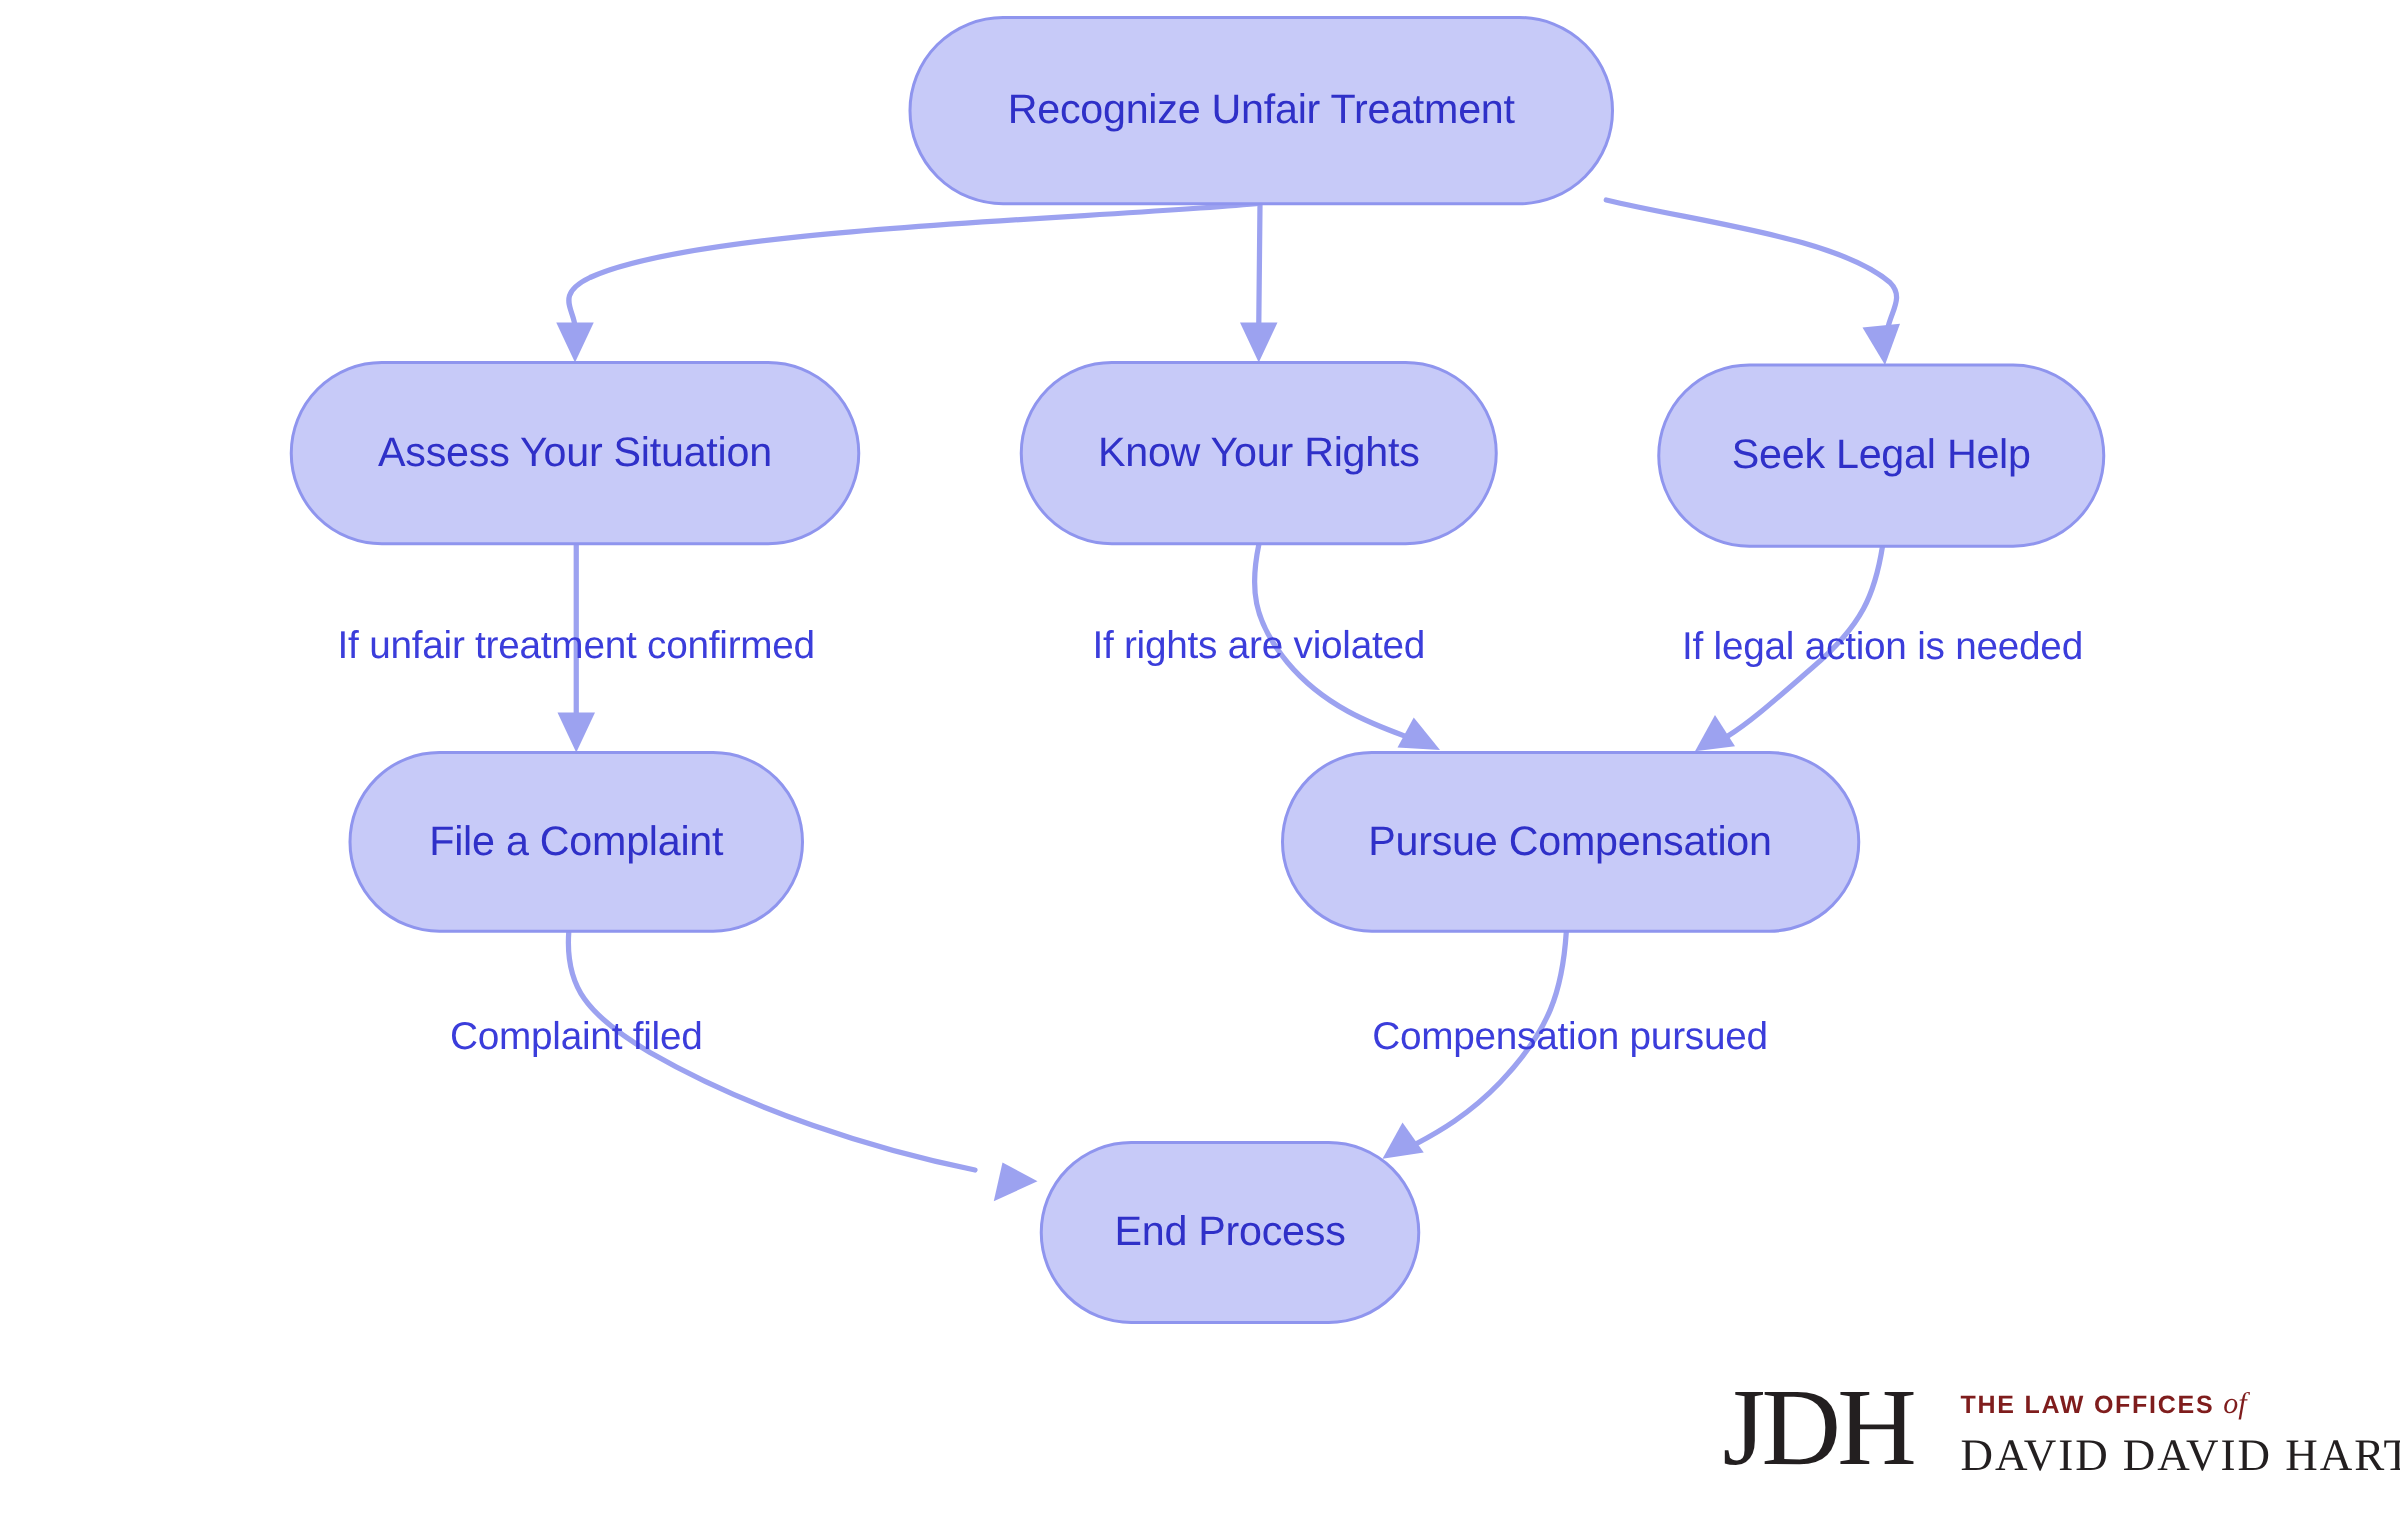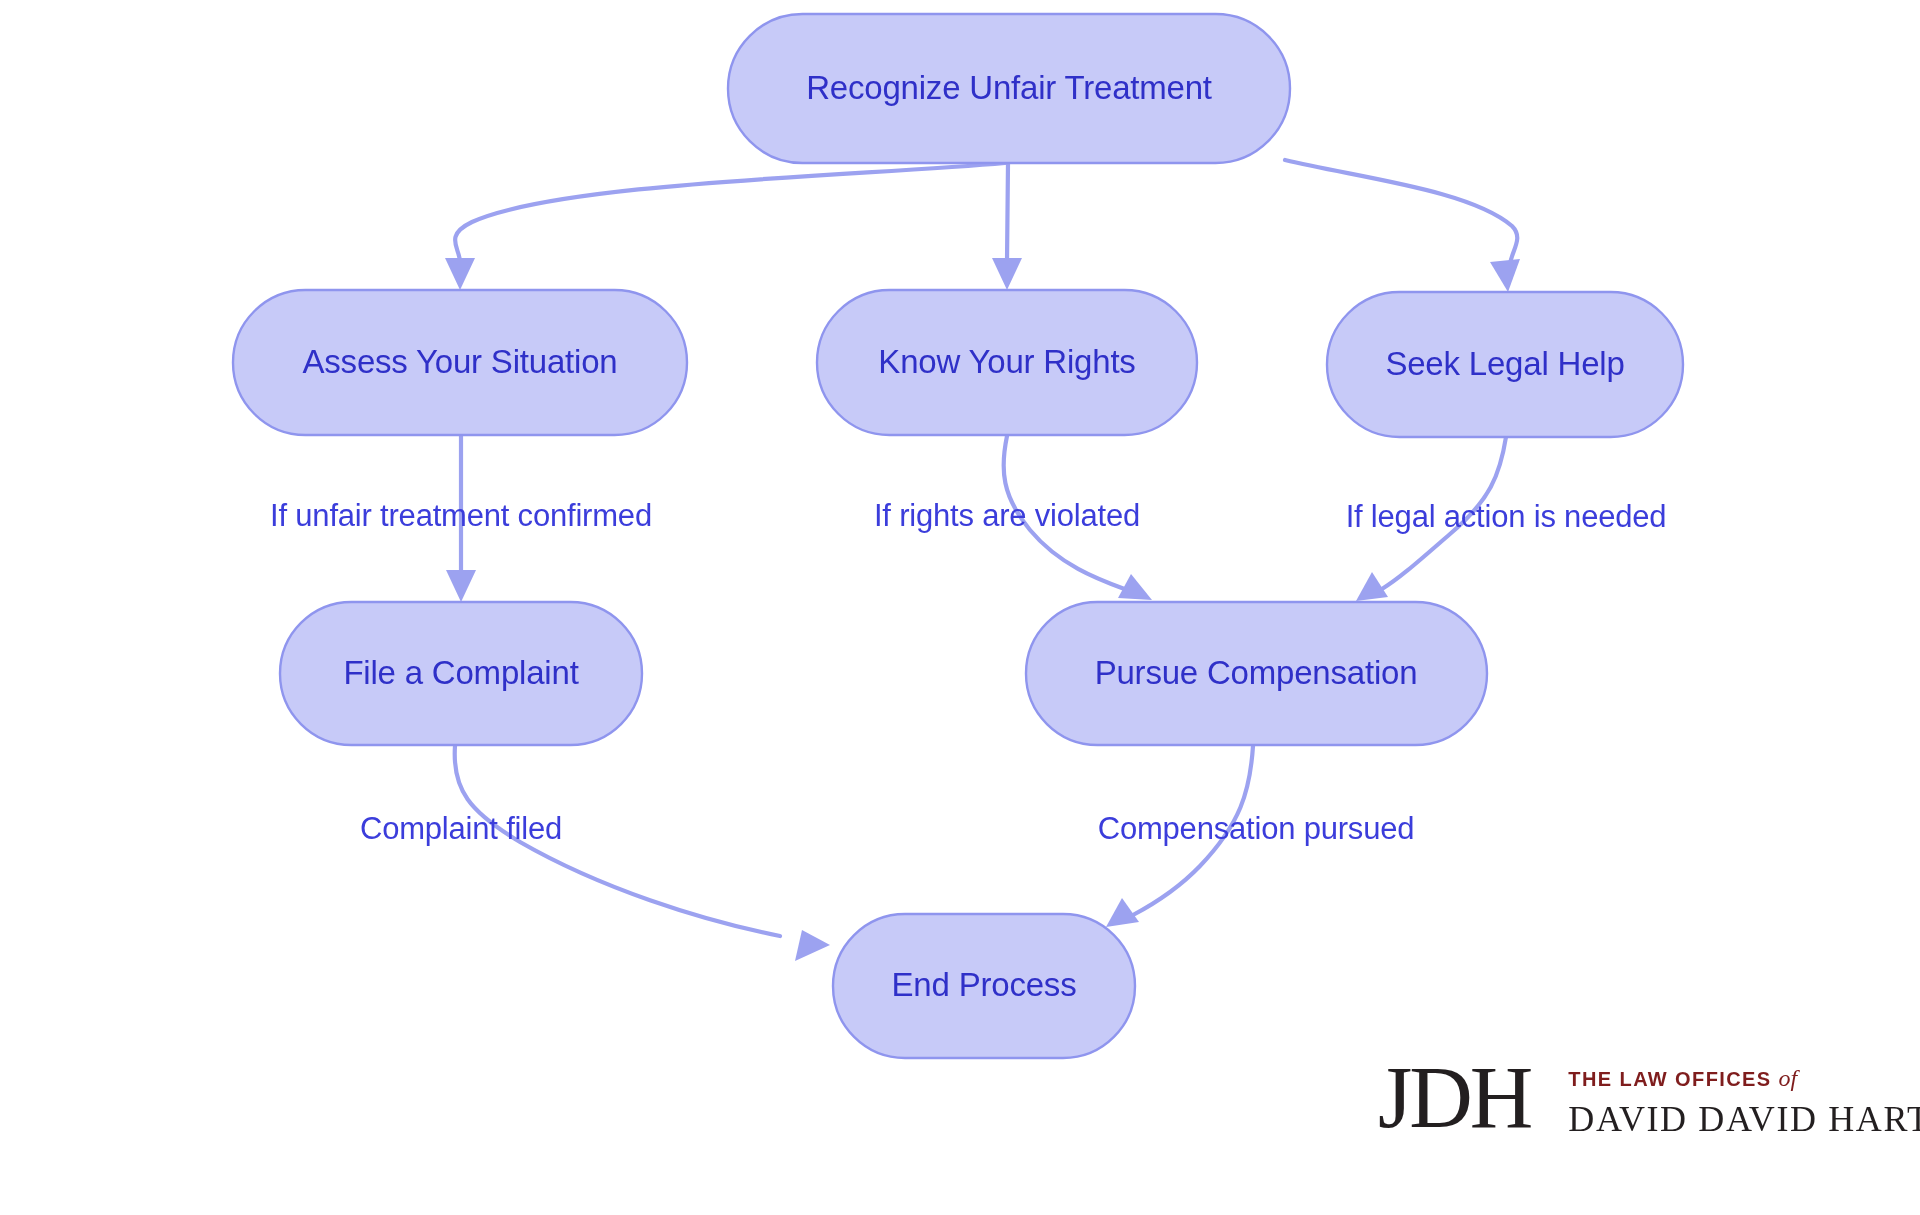--- a/index.html
+++ b/index.html
@@ -61,21 +61,21 @@
     font-weight: 400;
     text-anchor: middle;
     dominant-baseline: middle;
     letter-spacing: -0.2px;
   }
 
   
   #logo {
     position: absolute;
     left: 1378px;
-    top: 1057px;
+    top: 1102px;
     width: 500px;
     height: 90px;
     display: flex;
     align-items: center;
     color: #231f20;
   }
   #logo .mark {
     font-family: "Liberation Serif", serif;
     font-size: 88px;
     line-height: 0.82;

